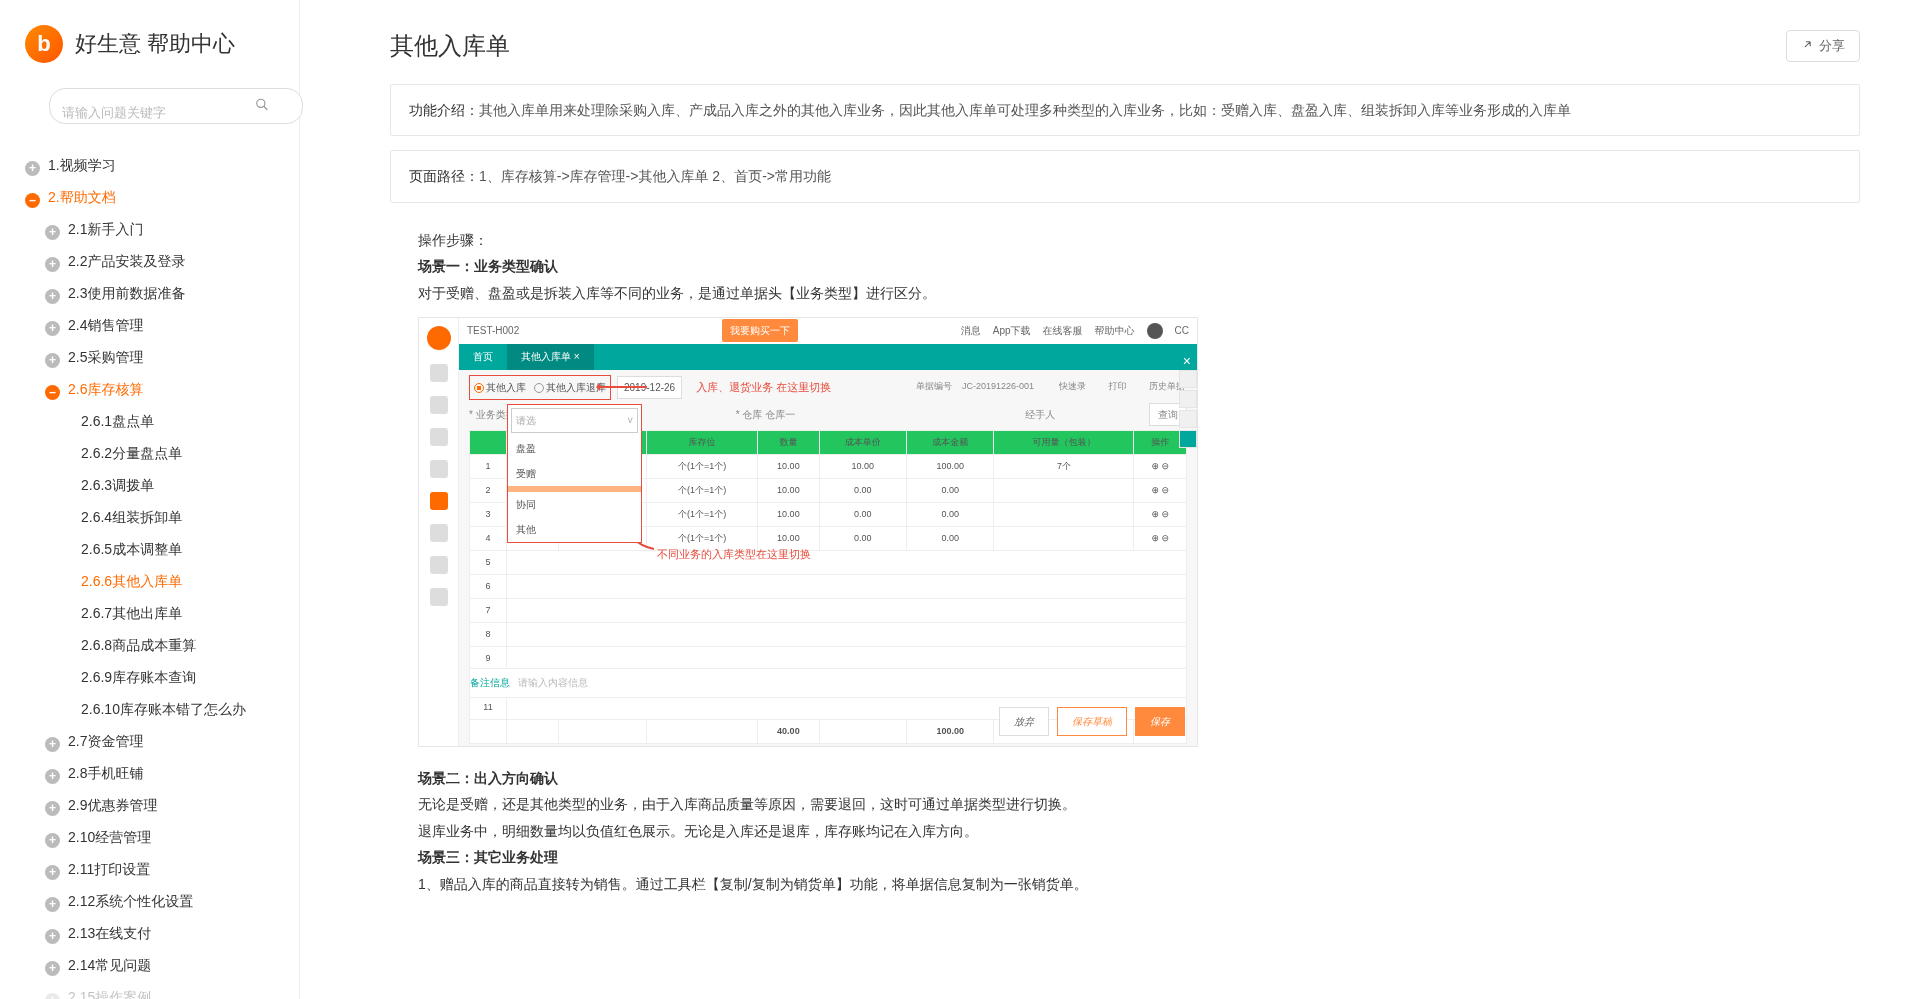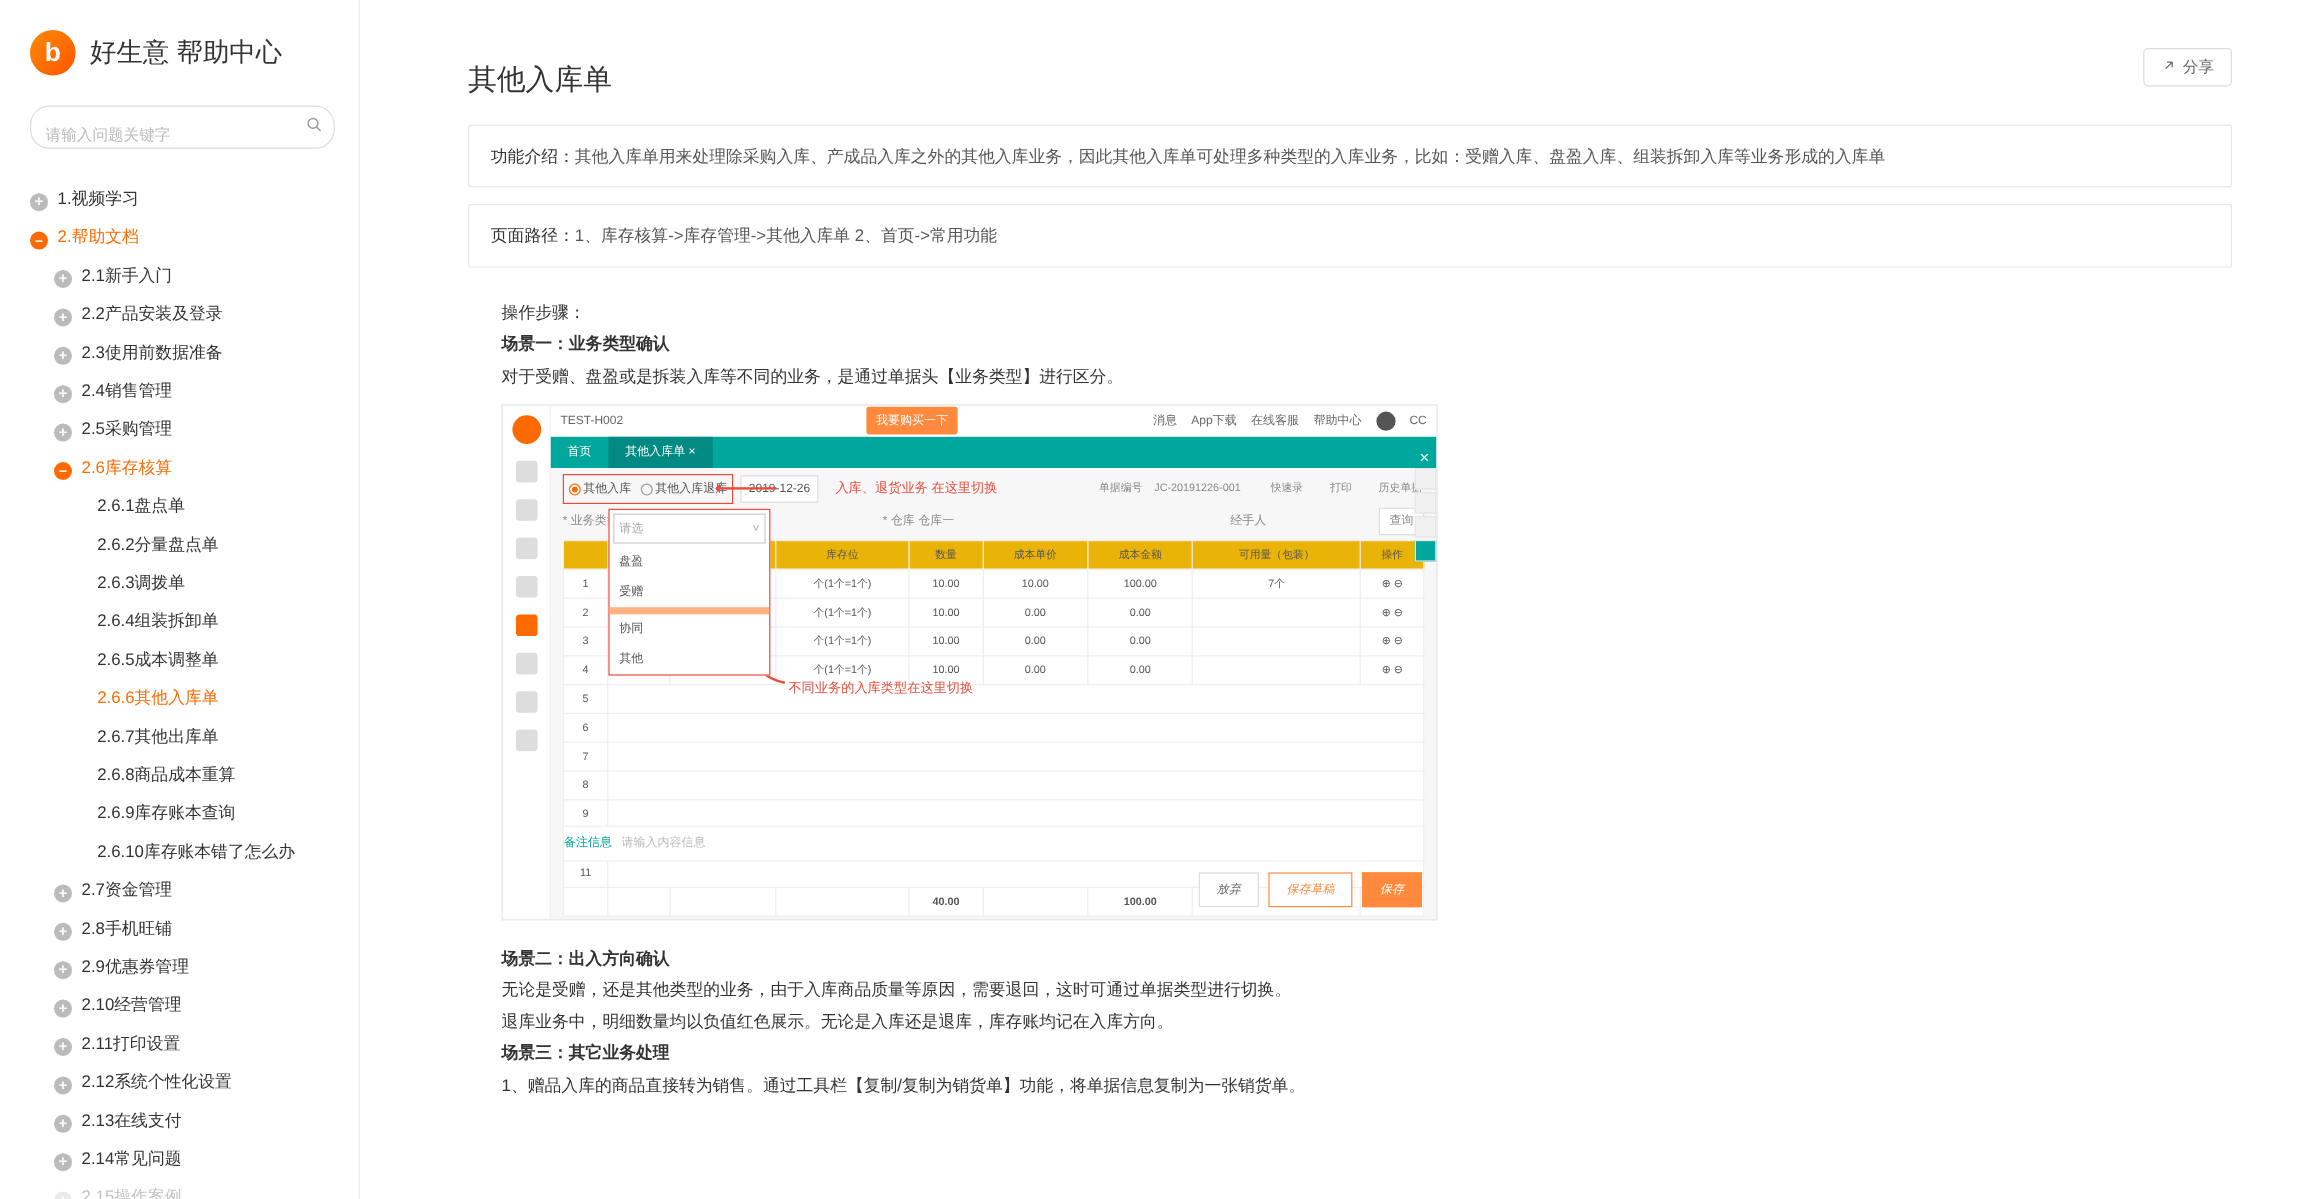--- a/index.html
+++ b/index.html
@@ -3,34 +3,34 @@
 <meta charset="utf-8">
 <style>
 * { margin: 0; padding: 0; box-sizing: border-box; }
 body { font-family: "Microsoft YaHei", Arial, sans-serif; font-size: 14px; color: #333; background: #fff; }
 .container { display: flex; width: 1920px; min-height: 999px; }
 .sidebar { width: 300px; background: #fff; border-right: 1px solid #eee; padding: 25px 20px 20px 25px; flex-shrink: 0; }
 .logo-row { display: flex; align-items: center; margin-bottom: 25px; }
 .logo { width: 38px; height: 38px; border-radius: 50%; background: linear-gradient(135deg,#ff8a00,#ff5500); display: flex; align-items: center; justify-content: center; color: #fff; font-weight: bold; font-size: 22px; margin-right: 12px; }
 .site-title { font-size: 22px; color: #333; font-weight: 500; }
 .search-box { position: relative; margin-bottom: 25px; }
-.search-input { width: 100%; height: 36px; border: 1px solid #ddd; border-radius: 16px; padding: 12px 34px 0 12px; font-size: 13px; outline: none; }
+.search-input { width: 100%; height: 36px; border: 1px solid #ddd; border-radius: 16px; padding: 12px 34px 0 12px; font-size: 13px; outline: none; margin-left: 24px; }
 .search-input::placeholder { color: #bbb; }
 .search-icon { position: absolute; right: 10px; top: 50%; transform: translateY(-50%); color: #999; font-size: 15px; }
 .nav { list-style: none; }
 .nav li { line-height: 32px; cursor: pointer; color: #333; font-size: 14px; }
 .nav .lvl1 { padding-left: 0; }
 .nav .lvl2 { padding-left: 20px; }
 .nav .lvl3 { padding-left: 56px; font-size: 14px; }
 .nav .icon-plus, .nav .icon-minus { display: inline-block; width: 15px; height: 15px; border-radius: 50%; background: #bbb; color: #fff; text-align: center; line-height: 14px; font-size: 12px; margin-right: 8px; vertical-align: -2px; font-weight: bold; }
 .nav .icon-minus { background: #ff6a00; }
 .nav .active { color: #ff6a00; }
 .content { flex: 1; padding: 30px 60px 30px 90px; background: #fff; }
 .page-head { display: flex; justify-content: space-between; align-items: center; margin-bottom: 22px; }
-.page-title { font-size: 24px; font-weight: 500; margin-top: 20px; }
+.page-title { font-size: 24px; font-weight: 500; }
 .share-btn { border: 1px solid #ddd; border-radius: 4px; padding: 6px 14px; font-size: 13px; color: #666; display: flex; align-items: center; gap: 5px; cursor: pointer; }
 .info-box { border: 1px solid #e7e7e7; border-radius: 2px; padding: 14px 18px; margin-bottom: 14px; font-size: 14px; color: #555; line-height: 1.6; }
 .info-box .label { color: #333; }
 .section { margin-top: 24px; font-size: 14px; line-height: 1.9; color: #333; padding-left: 28px; }
 .section strong { font-weight: bold; }
 .screenshot-img { width: 780px; height: 430px; border: 1px solid #e5e5e5; margin: 10px 0 18px 0; background: #f7f7f7; position: relative; overflow: hidden; }
 .ss-left { position: absolute; left: 0; top: 0; width: 40px; height: 100%; background: #fff; border-right: 1px solid #eee; }
 .ss-left .ss-logo { width: 24px; height: 24px; border-radius: 50%; background: #ff6a00; margin: 8px auto 0; }
 .ss-left .ss-ic { width: 18px; height: 18px; background: #ddd; border-radius: 3px; margin: 14px auto 0; }
 .ss-left .ss-ic.act { background: #ff6a00; }
@@ -51,21 +51,21 @@
 .ss-arrow1 { position:absolute; left:178px; top:68px; width:50px; height:2px; background:#e74c3c; }
 .ss-arrow1::before { content:''; position:absolute; left:-5px; top:-3px; border:4px solid transparent; border-right-color:#e74c3c; }
 .ss-row2 { position: absolute; left: 50px; top: 86px; right: 10px; height: 22px; display:flex; font-size:10px; color:#888; align-items:center; gap: 60px; }
 .ss-dropdown { position:absolute; left: 88px; top: 86px; width: 135px; border:1.5px solid #e74c3c; background:#fff; z-index:3; font-size:10px; }
 .ss-dropdown .dd-head { border:1px solid #ccc; margin:3px; padding:2px 4px; color:#aaa; display:flex; justify-content:space-between; }
 .ss-dropdown .dd-item { padding:3px 8px; color:#555; }
 .ss-dropdown .dd-item.hl { background:#ffb380; color:#fff; }
 .ss-table { position:absolute; left: 50px; top: 112px; right:10px; font-size:9px; color:#555; }
 .ss-table table { width:100%; border-collapse:collapse; }
 .ss-table th, .ss-table td { border:1px solid #eee; padding:3px 4px; text-align:center; background:#fff; }
-.ss-table th { background:#eab308; font-weight:normal; }
+.ss-table th { background:#22c55e; font-weight:normal; }
 .ss-table th.hl { background:#ff8a3d; color:#fff; }
 .ss-table .tfoot td { font-weight:bold; }
 .ss-ann2 { position:absolute; left: 238px; top: 226px; color:#e74c3c; font-size:11px; }
 .ss-arrow2 { position:absolute; left: 200px; top: 196px; width:40px; height:40px; }
 .ss-arrow2 svg { width:100%; height:100%; }
 .ss-remark { position:absolute; left:50px; bottom: 48px; right: 10px; height:30px; background:#fff; border:1px solid #eee; display:flex; align-items:center; font-size:10px; }
 .ss-remark .rm-lab { width:40px; text-align:center; color:#00a79d; }
 .ss-remark .rm-in { color:#bbb; padding-left:8px; }
 .ss-btns { position:absolute; right:12px; bottom:10px; display:flex; gap:8px; font-size:10px;font-style:italic; }
 .ss-btns .b { border:1px solid #ddd; padding:4px 14px; background:#fff; color:#666; }

